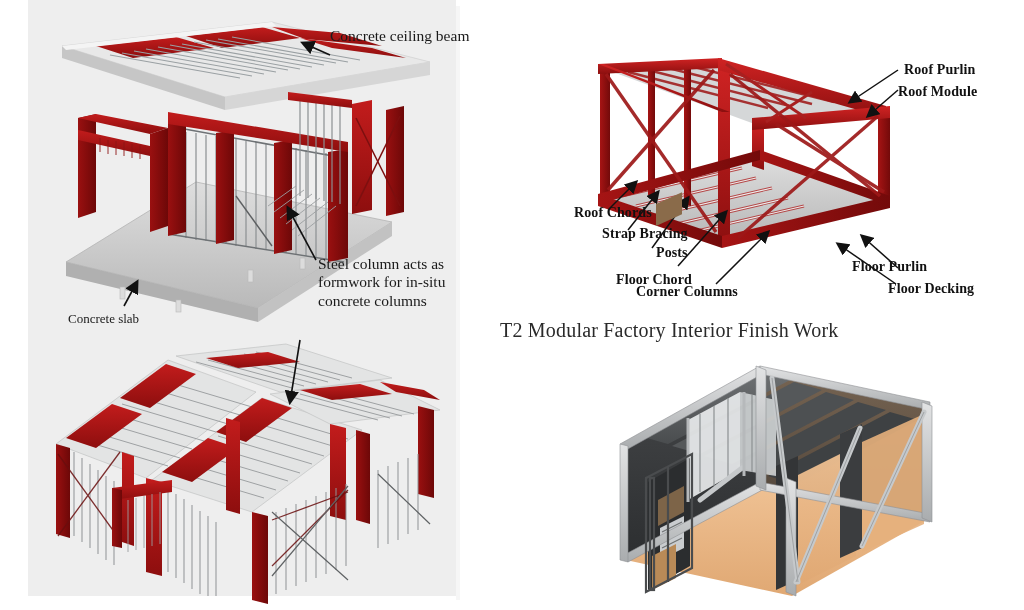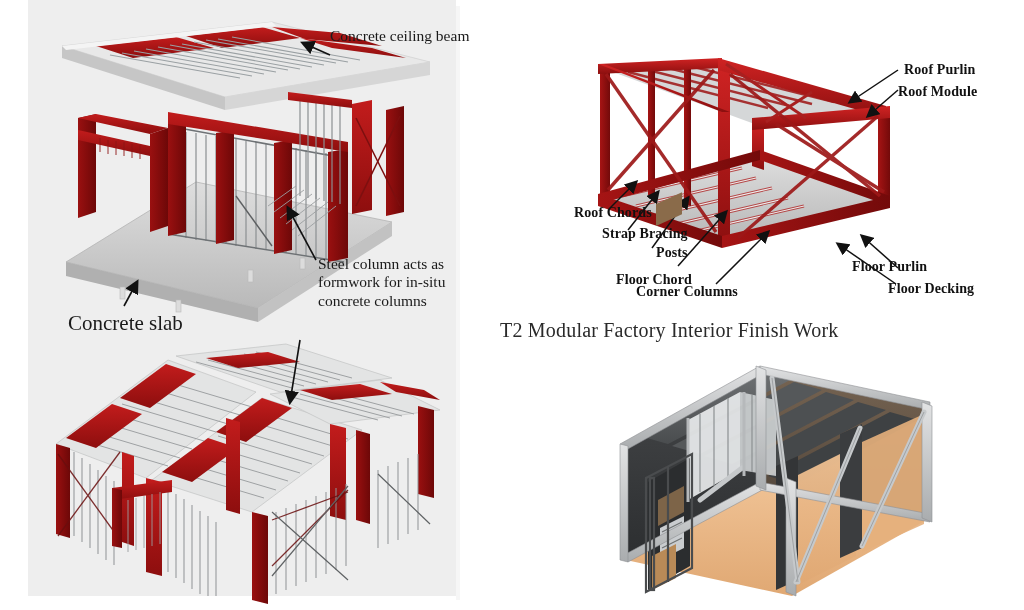--- a/index.html
+++ b/index.html
@@ -10,21 +10,21 @@
   
   #left-panel{position:absolute;left:28px;top:0px;width:428px;height:596px;
      background:#eeeeee;}
   #left-panel:after{content:"";position:absolute;right:-4px;top:6px;width:4px;
      height:594px;background:#f6f6f6;}
 
   .cap{position:absolute;color:#1a1a1a;font-family:"Liberation Serif",serif;
        line-height:1.18;}
   .cap.lbl1{left:330px;top:27px;font-size:15.5px;white-space:nowrap;}
   .cap.lbl2{left:318px;top:255px;font-size:15.5px;width:160px;}
-  .cap.lbl3{left:68px;top:311px;font-size:21px;white-space:nowrap;}
+  .cap.lbl3{left:68px;top:311px;font-size:13px;white-space:nowrap;}
 
   
   .heading{position:absolute;color:#2a2a2a;font-family:"Liberation Serif",serif;
      font-size:20px;letter-spacing:.2px;}
   #h-typical{left:500px;top:12px;}
   #h-t2{left:500px;top:319px;}
 
   
   .ann{position:absolute;font-family:"Liberation Serif",serif;font-size:14px;
        font-weight:bold;color:#111;white-space:nowrap;letter-spacing:.1px;}

